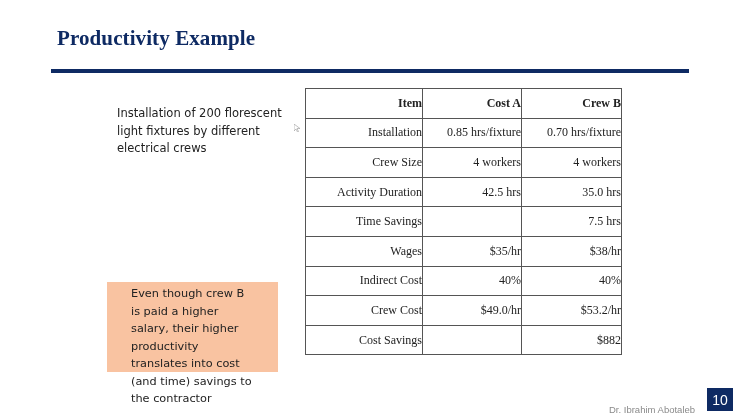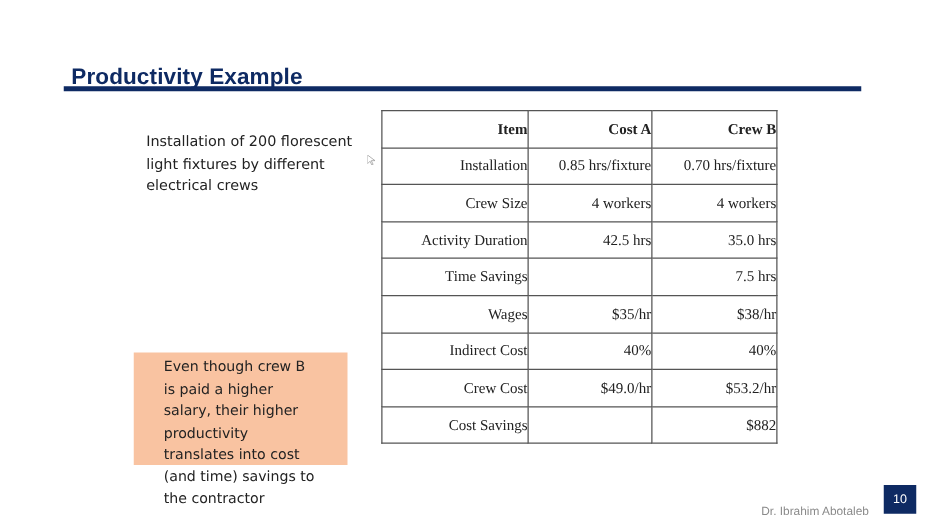--- a/index.html
+++ b/index.html
@@ -1,27 +1,27 @@
 <!DOCTYPE html>
 <html><head>
 <meta charset="utf-8">
 <style>
   html, body { margin: 0; padding: 0; }
   body { width: 740px; height: 416px; background: #ffffff; position: relative; overflow: hidden; font-family: "Liberation Sans", sans-serif; }
-  .title { position: absolute; left: 57px; top: 51px; font-family: Liberation Sans, sans-serif; font-weight: bold; font-size: 18px; color: #0e2a63; letter-spacing: 0.1px; }
+  .title { position: absolute; left: 57px; top: 26px; font-family: Liberation Serif, serif; font-weight: bold; font-size: 21px; color: #0e2a63; letter-spacing: 0.1px; }
   .title-rule { position: absolute; left: 51px; top: 69px; width: 638px; height: 4px; background: #0e2a63; }
   .intro { position: absolute; left: 117px; top: 105px; width: 180px; font-family: "DejaVu Sans", sans-serif; font-size: 11.5px; line-height: 17.5px; color: #222; }
   .callout { position: absolute; left: 107px; top: 282px; width: 171px; height: 90px; background: #f9c3a1; box-sizing: border-box; padding: 3px 24px; font-family: "DejaVu Sans", sans-serif; font-size: 11.3px; line-height: 17.5px; color: #222; }
   table.data { position: absolute; left: 305px; top: 88px; border-collapse: collapse; font-family: "Liberation Serif", serif; font-size: 12px; color: #222; }
   table.data td, table.data th { border: 1px solid #555; height: 28.6px; padding: 0 0 0 4px; text-align: right; vertical-align: middle; white-space: nowrap; }
   table.data th { font-weight: bold; }
   .c0 { width: 112px; } .c1 { width: 94px; } .c2 { width: 95px; }
   .cursor { position: absolute; left: 294px; top: 124px; width: 6px; height: 8px; }
   .footer-name { position: absolute; left: 609px; top: 404px; font-family: "Liberation Sans", sans-serif; font-size: 9.5px; color: #8a8a8a; }
-  .page-num { position: absolute; left: 707px; top: 388px; width: 26px; height: 23px; background: #0e2a63; color: #fff; font-family: "Liberation Sans", sans-serif; font-size: 10px; display: flex; align-items: center; justify-content: center; }
+  .page-num { position: absolute; left: 707px; top: 388px; width: 26px; height: 23px; background: #0e2a63; color: #fff; font-family: "Liberation Sans", sans-serif; font-size: 14px; display: flex; align-items: center; justify-content: center; }
 </style>
 </head>
 <body>
 
 <div class="title">Productivity Example</div>
 <div class="title-rule"></div>
 
 <div class="intro">Installation of 200 florescent light fixtures by different electrical crews</div>
 
 <svg class="cursor" viewBox="0 0 6 8">

